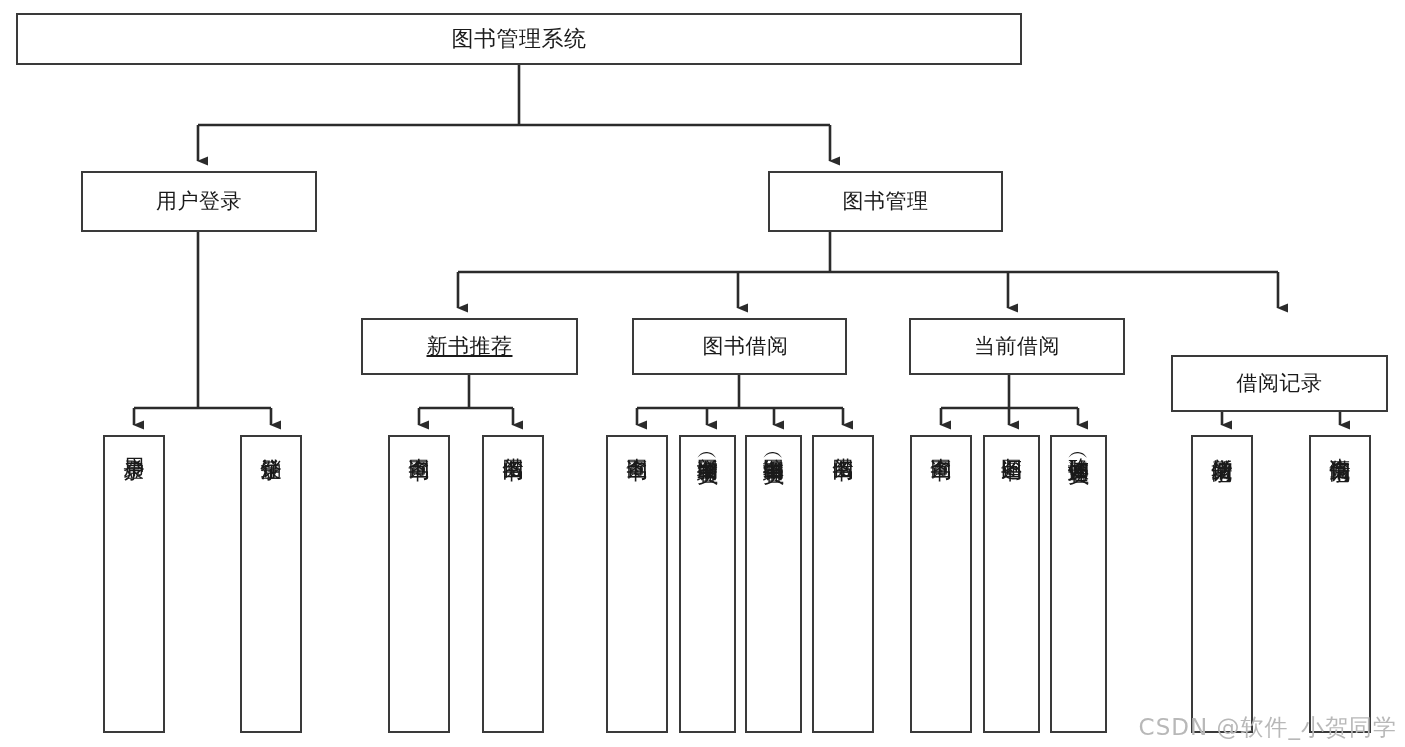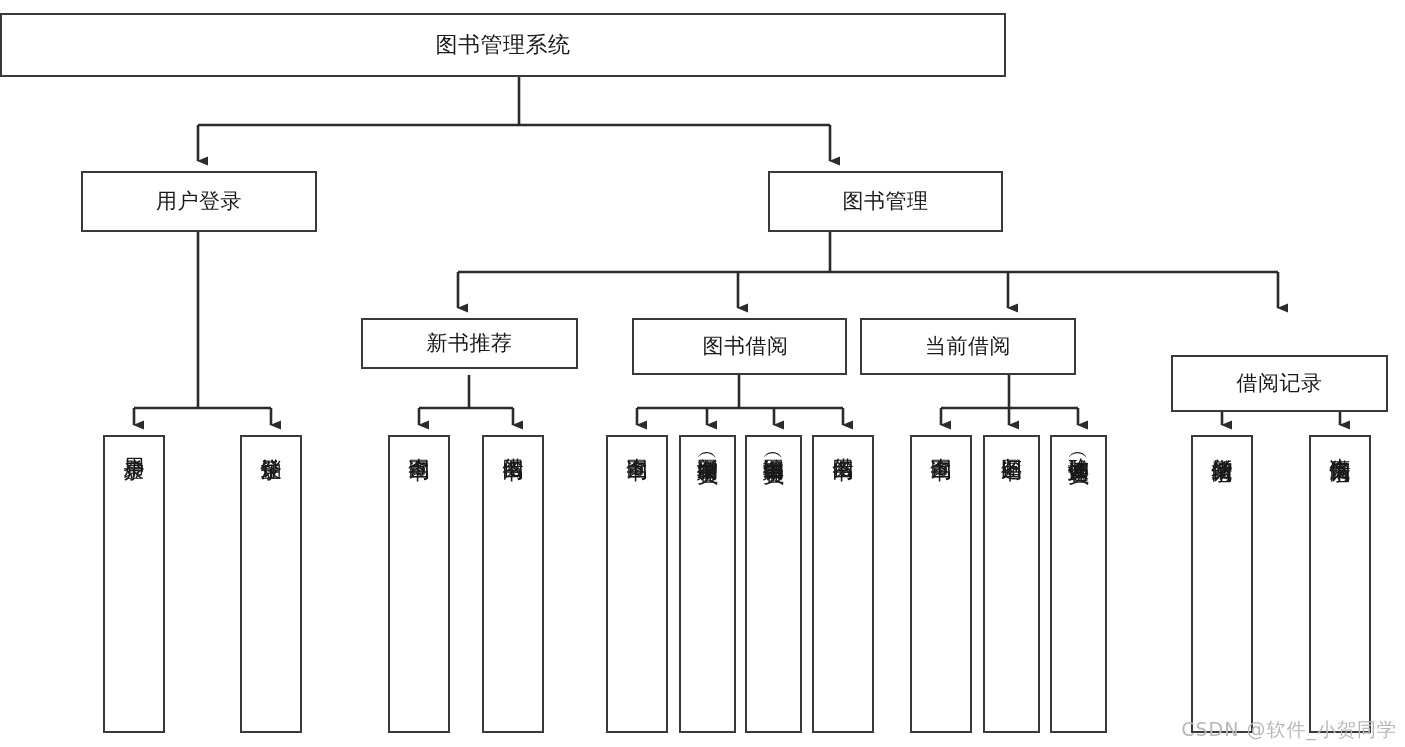--- a/index.html
+++ b/index.html
@@ -50,21 +50,21 @@
     writing-mode:vertical-rl;
     text-orientation:upright;
     font-size:21px;
     line-height:1.05;
     letter-spacing:1px;
     margin:0 auto;
   }
   .watermark{
     position:absolute;
     right:8px;bottom:4px;
-    font-size:19px;
+    font-size:23px;
     color:#b8b8b8;
     letter-spacing:1px;
     font-family:"DejaVu Sans","Liberation Sans",sans-serif;
     white-space:nowrap;
   }
 </style>
 </head>
 <body>
 
 <div id="canvas">
@@ -116,38 +116,38 @@
       <path d="M1009,408 L1009,425" marker-end="url(#arrow)"></path>
       <path d="M1078,408 L1078,425" marker-end="url(#arrow)"></path>
 
       <path d="M1279,375 L1279,408"></path>
       <path d="M1222,408 L1340,408"></path>
       <path d="M1222,408 L1222,425" marker-end="url(#arrow)"></path>
       <path d="M1340,408 L1340,425" marker-end="url(#arrow)"></path>
     </g>
   </svg>
 
-  <div class="node h root" style="left:0;top:13px;width:1006px;height:64px;">
+  <div class="node h root" style="left:16px;top:13px;width:1006px;height:52px;">
     <span class="lbl">图书管理系统</span>
   </div>
 
   <div class="node h" style="left:81px;top:171px;width:236px;height:61px;">
     <span class="lbl">用户登录</span>
   </div>
   <div class="node h" style="left:748px;top:171px;width:235px;height:61px;margin-left:20px;">
     <span class="lbl">图书管理</span>
   </div>
 
-  <div class="node h" style="left:361px;top:318px;width:217px;height:51px;">
+  <div class="node h" style="left:361px;top:318px;width:217px;height:57px;text-decoration:underline;">
     <span class="lbl">新书推荐</span>
   </div>
   <div class="node h" style="left:632px;top:318px;width:215px;height:57px;padding-left:12px;">
     <span class="lbl">图书借阅</span>
   </div>
-  <div class="node h" style="left:860px;top:318px;width:216px;height:57px;">
+  <div class="node h" style="left:909px;top:318px;width:216px;height:57px;">
     <span class="lbl">当前借阅</span>
   </div>
   <div class="node h" style="left:1171px;top:318px;width:217px;height:57px;margin-top:37px;">
     <span class="lbl">借阅记录</span>
   </div>
 
   <div class="node v" style="left:103px;top:435px;width:62px;height:298px;">
     <span class="lbl">用户登录</span>
   </div>
   <div class="node v" style="left:240px;top:435px;width:62px;height:298px;">

